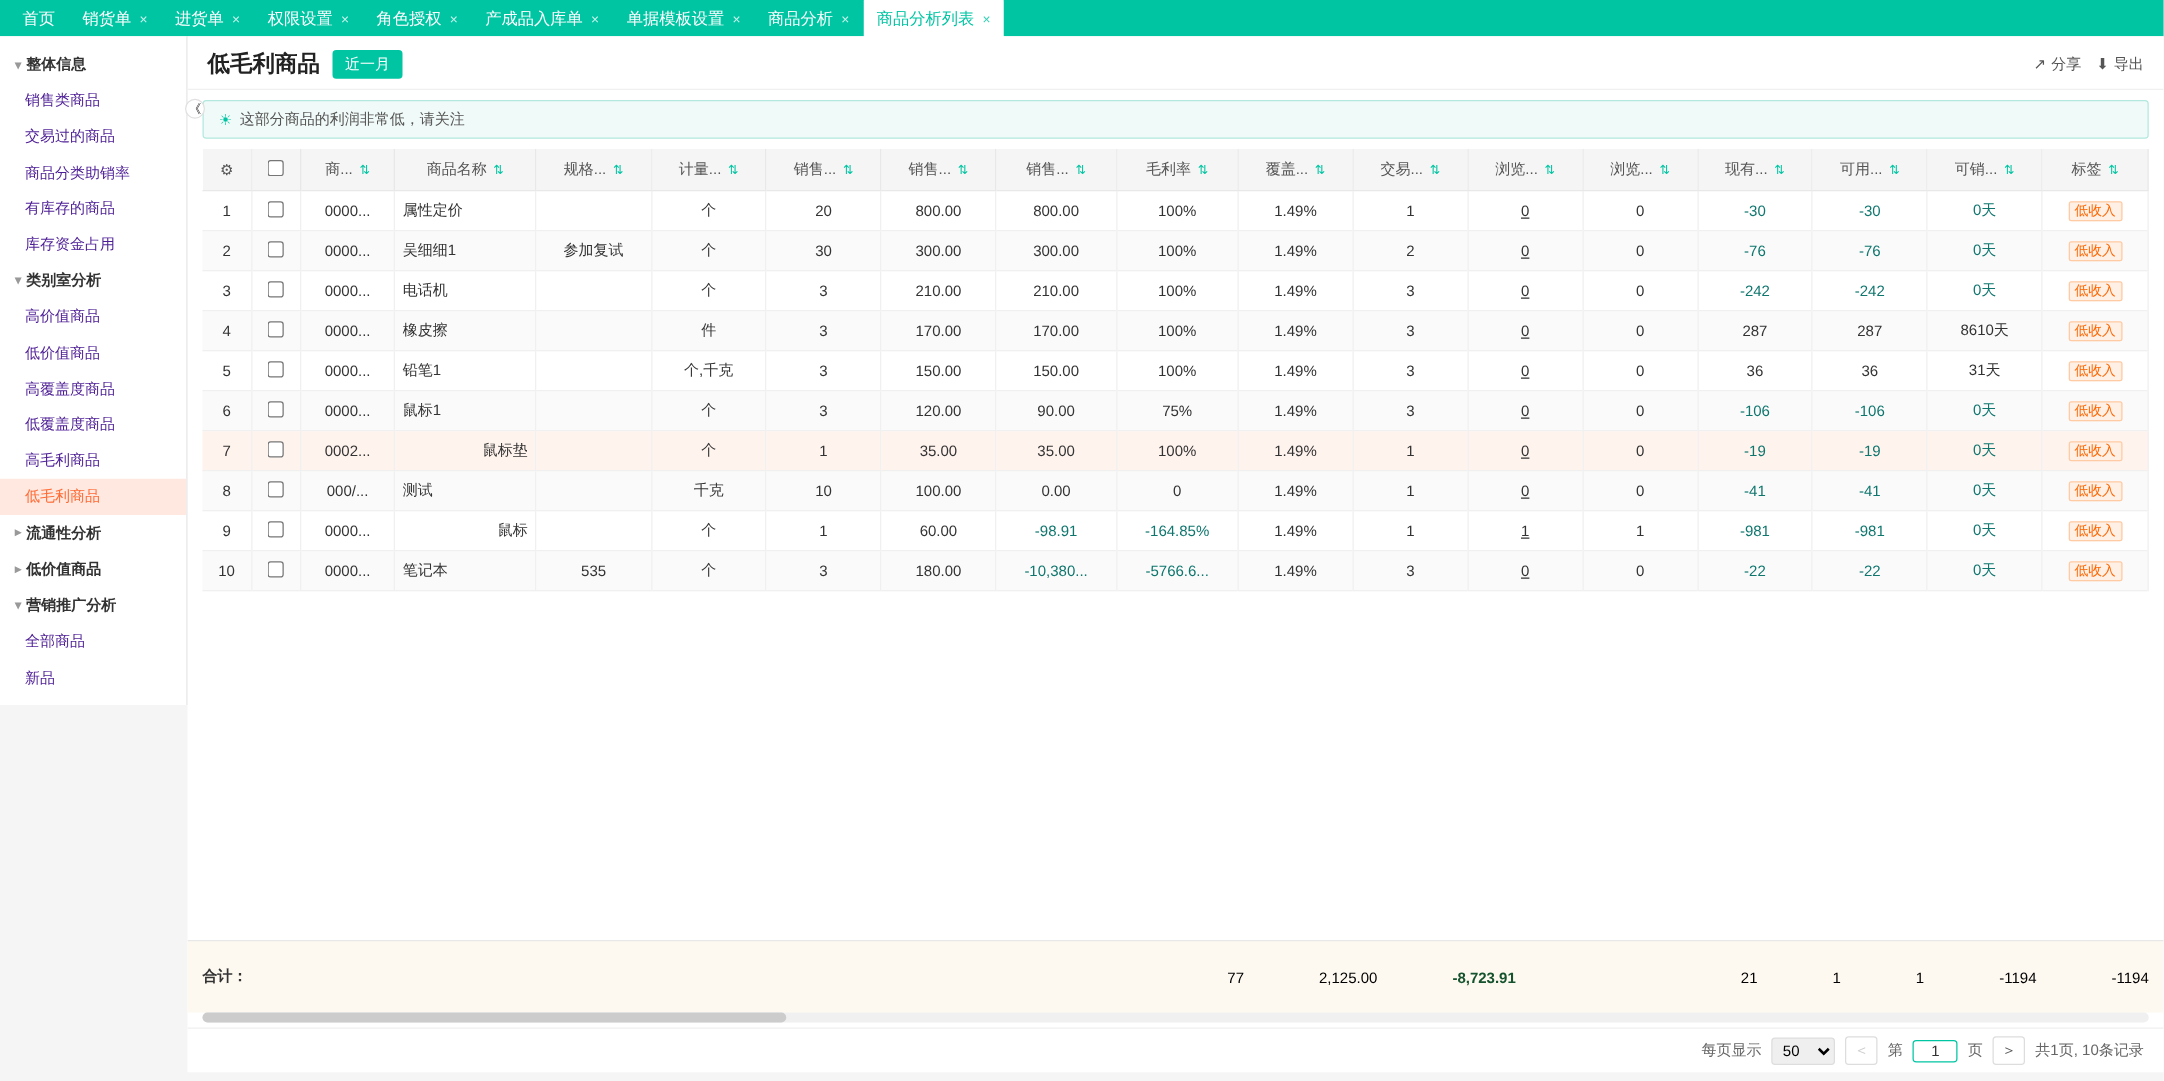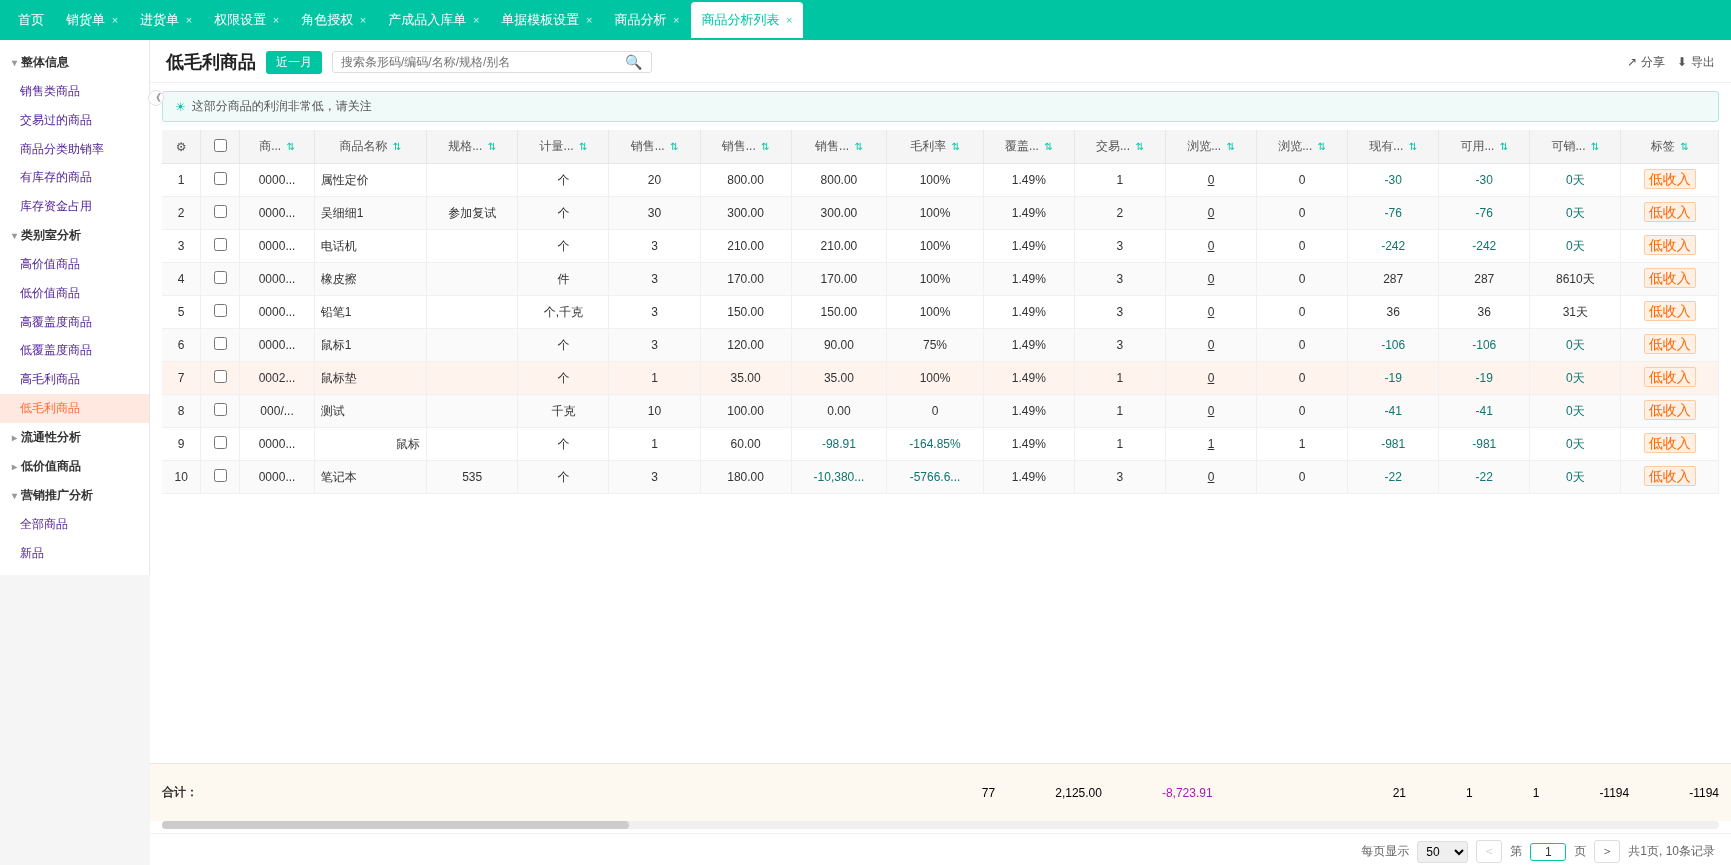--- a/index.html
+++ b/index.html
@@ -3,21 +3,21 @@
   <meta charset="utf-8">
   <style>
     * { box-sizing: border-box; margin: 0; padding: 0; font-family: 'Microsoft YaHei', Arial, sans-serif; font-size: 12px; }
     body { background: #f5f5f5; overflow-x: hidden; }
 
     
     .top-nav {
       background: #00c5a3;
       display: flex;
       align-items: center;
-      height: 40px;
+      height: 29px;
       padding: 0 8px;
       gap: 2px;
     }
     .nav-item {
       color: #fff;
       padding: 0 10px;
       height: 36px;
       line-height: 36px;
       cursor: pointer;
       white-space: nowrap;
@@ -190,21 +190,21 @@
     tbody tr:nth-child(even) { background: #fafafa; }
     tbody tr.highlighted { background: #fff3ee; }
     tbody td {
       padding: 7px 6px;
       text-align: center;
       border-right: 1px solid #f0f0f0;
       color: #333;
       white-space: nowrap;
     }
     .red-text { color: #0f766e; }
-    .tag-low { background: #fff0e6; color: #ff6600; border: 1px solid #ffcba4; border-radius: 2px; padding: 1px 4px; font-size: 14px; }
+    .tag-low { background: #fff0e6; color: #ff6600; border: 1px solid #ffcba4; border-radius: 2px; padding: 1px 4px; font-size: 11px; }
     .underline-link { text-decoration: underline; color: #333; cursor: pointer; }
 
     
     .table-footer {
       border-top: 1px solid #e8e8e8;
       background: #fef9f0;
       padding: 20px 12px;
       display: flex;
       align-items: center;
     }
@@ -321,24 +321,20 @@
       <div class="sidebar-item">新品</div>
     </div>
     <div class="collapse-btn">《</div>
   </div>
 
   <div class="content-area">
 
     <div class="content-header">
       <span class="page-title">低毛利商品</span>
       <button class="time-filter-btn">近一月</button>
-      <div class="search-box">
-        <input type="text" placeholder="搜索条形码/编码/名称/规格/别名" style="">
-        <span class="search-icon">🔍</span>
-      </div>
       <div class="header-actions">
         <button class="header-action-btn">
           <span>↗</span>
           <span>分享</span>
         </button>
         <button class="header-action-btn">
           <span>⬇</span>
           <span>导出</span>
         </button>
       </div>
@@ -491,21 +487,21 @@
       <td>0</td>
       <td class="red-text">-106</td>
       <td class="red-text">-106</td>
       <td class="red-text">0天</td>
       <td><span class="tag-low">低收入</span></td>
     </tr>
             <tr class="highlighted">
       <td>7</td>
       <td><input type="checkbox" style=""></td>
       <td>0002...</td>
-      <td style="text-align:left;">鼠标垫</td>
+      <td style="text-align:right;">鼠标垫</td>
       <td></td>
       <td>个</td>
       <td>1</td>
       <td>35.00</td>
       <td class="">35.00</td>
       <td class="">100%</td>
       <td>1.49%</td>
       <td>1</td>
       <td class="underline-link">0</td>
       <td>0</td>
@@ -577,21 +573,21 @@
           </tbody>
       </table>
     </div>
 
     <div class="table-footer">
       <span class="total-label">合计：</span>
       <span style="flex:1;"></span>
       <div style="display:flex; gap: 60px; align-items:center;">
         <span>77</span>
         <span>2,125.00</span>
-        <span style="color:#a21caf;">-8,723.91</span>
+        <span style="color:#14532d;font-weight:bold;">-8,723.91</span>
         <span style="min-width:60px;"></span>
         <span>21</span>
         <span>1</span>
         <span>1</span>
         <span>-1194</span>
         <span>-1194</span>
       </div>
     </div>
 
     <div class="scroll-bar-area">

